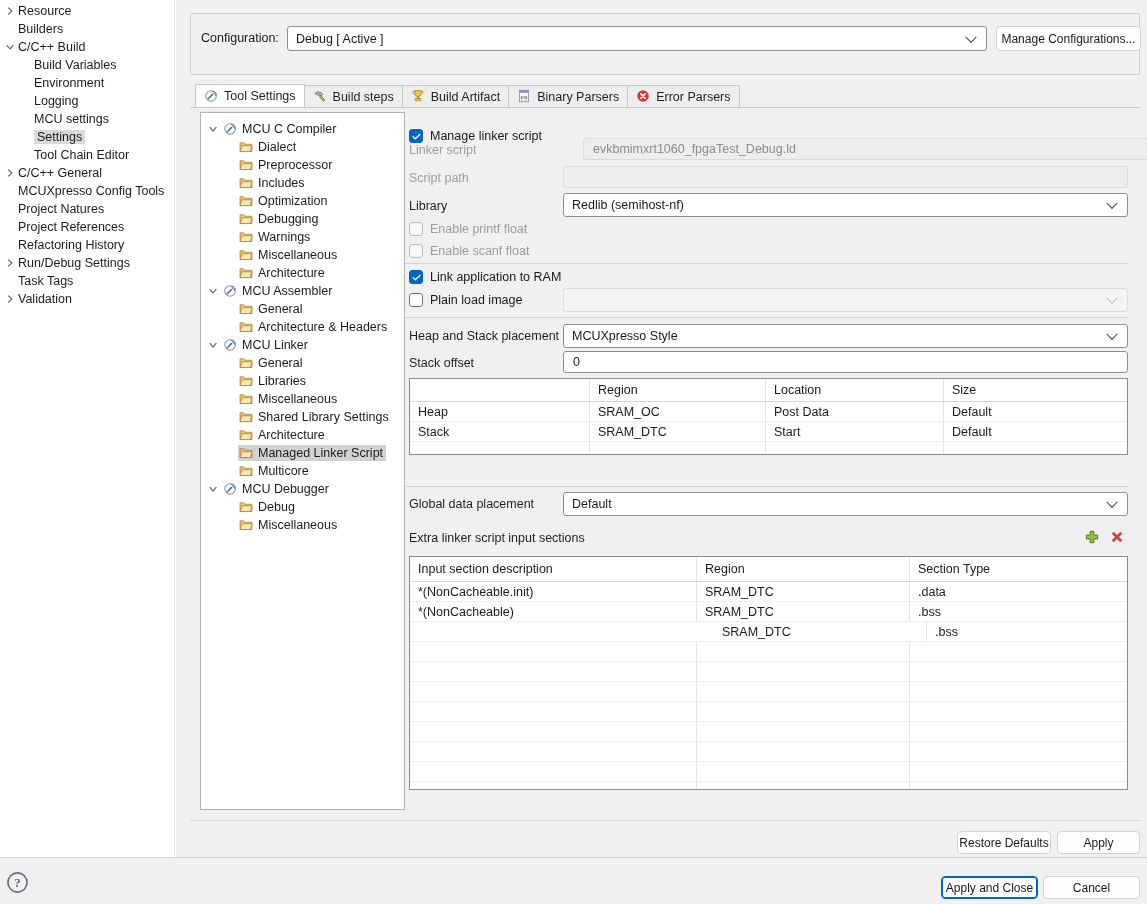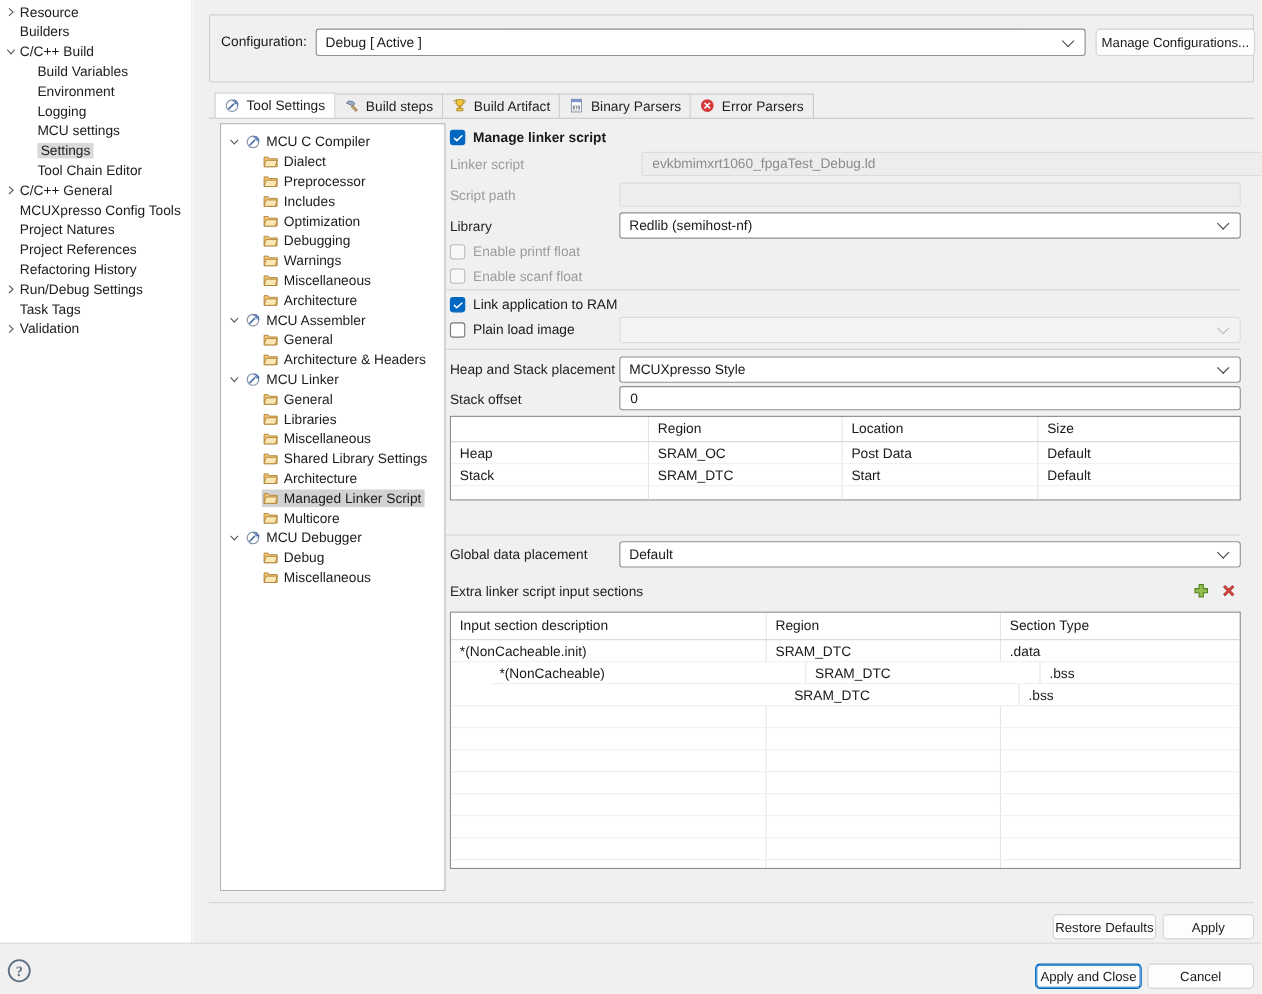--- a/index.html
+++ b/index.html
@@ -508,21 +508,21 @@
                   <path d="M3.2 6.6h11.6l-1.9 6.6H1.4z" fill="#fbe7b4" stroke="#ad8136" stroke-width="0.9"></path>
                 </svg>
               </span>
               <span>Miscellaneous</span>
             </span>
           </div>
         </div>
     </div>
 
     <div id="panel">
-      <div class="cb" style="left:4px;top:5px;font-weight:bold;">
+      <div class="cb" style="left:4px;top:16px;">
           <span class="box on">
             <svg viewBox="0 0 16 16" width="11" height="11">
               <path d="M3 8.2l3.2 3.2L13 5" fill="none" stroke="#fff" stroke-width="2" stroke-linecap="round" stroke-linejoin="round"></path>
             </svg>
           </span>
           <span class="cl">Manage linker script</span>
         </div>
 
       <span class="form-label dis" style="top:31px;">Linker script</span>
       <div class="tfield" style="top:26px;margin-left:20px;">evkbmimxrt1060_fpgaTest_Debug.ld</div>
@@ -622,21 +622,21 @@
           <div class="hdr" style="height: 24px;">
             <span class="cell" style="width: 287px;">Input section description</span>
             <span class="cell" style="width: 213px;">Region</span>
             <span class="cell" style="width: 217px;">Section Type</span>
           </div>
           <div class="row" style="height: 19px;">
             <span class="cell" style="width: 287px;">*(NonCacheable.init)</span>
             <span class="cell" style="width: 213px;">SRAM_DTC</span>
             <span class="cell" style="width: 217px;">.data</span>
           </div>
-          <div class="row" style="height: 19px; margin-left: 36px;">
+          <div class="row" style="height: 19px;">
             <span class="cell" style="width: 287px;">*(NonCacheable)</span>
             <span class="cell" style="width: 213px;">SRAM_DTC</span>
             <span class="cell" style="width: 217px;">.bss</span>
           </div>
           <div class="row" style="height: 19px;">
             <span class="cell" style="width: 304px; margin-top: 28px;">*(.bss*)</span>
             <span class="cell" style="width: 213px;">SRAM_DTC</span>
             <span class="cell" style="width: 217px;">.bss</span>
           </div>
           <div class="row" style="height: 19px;">

